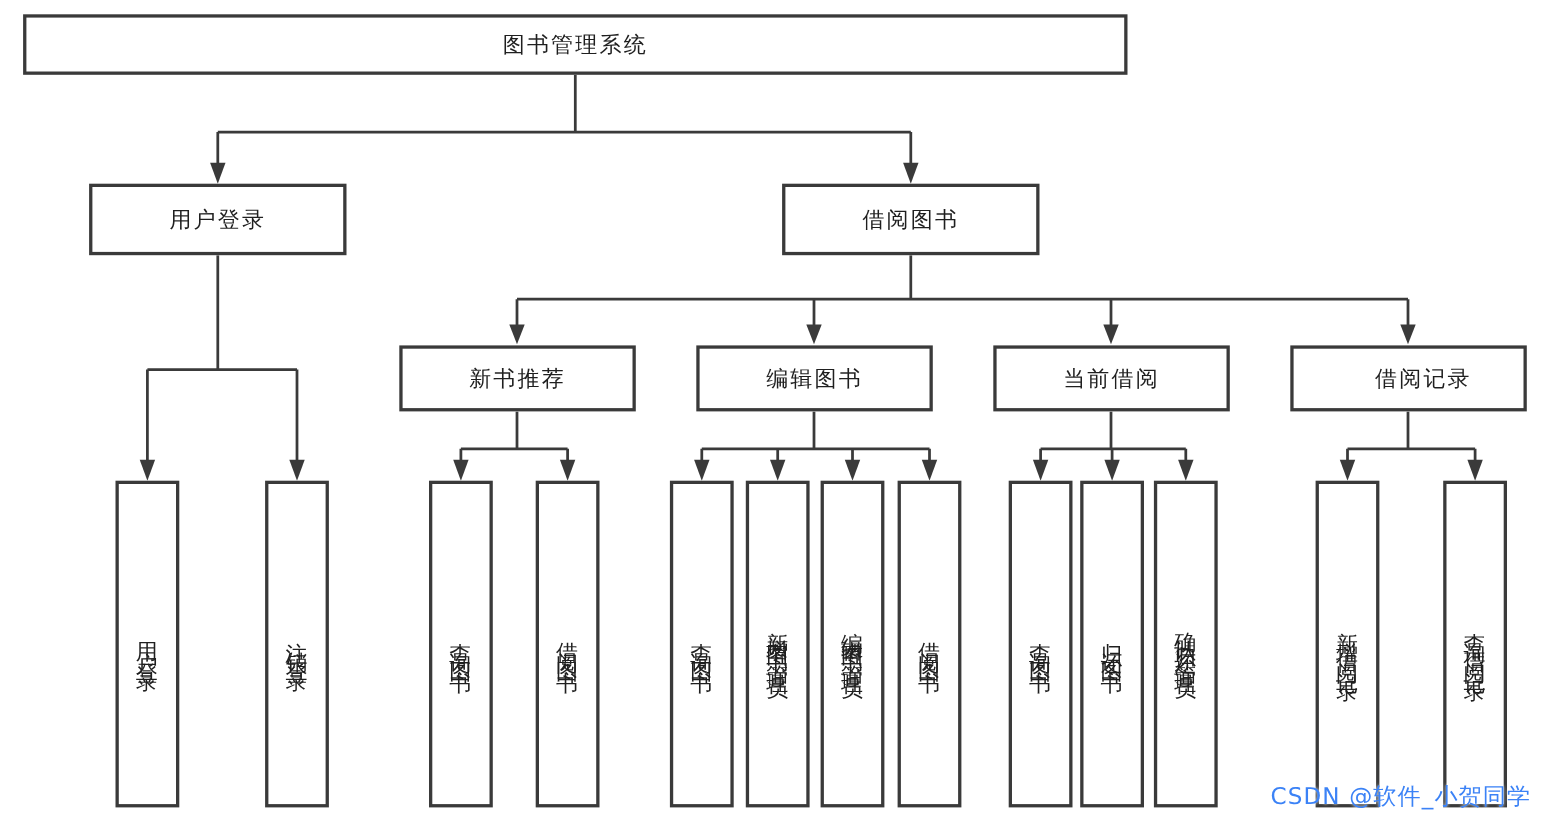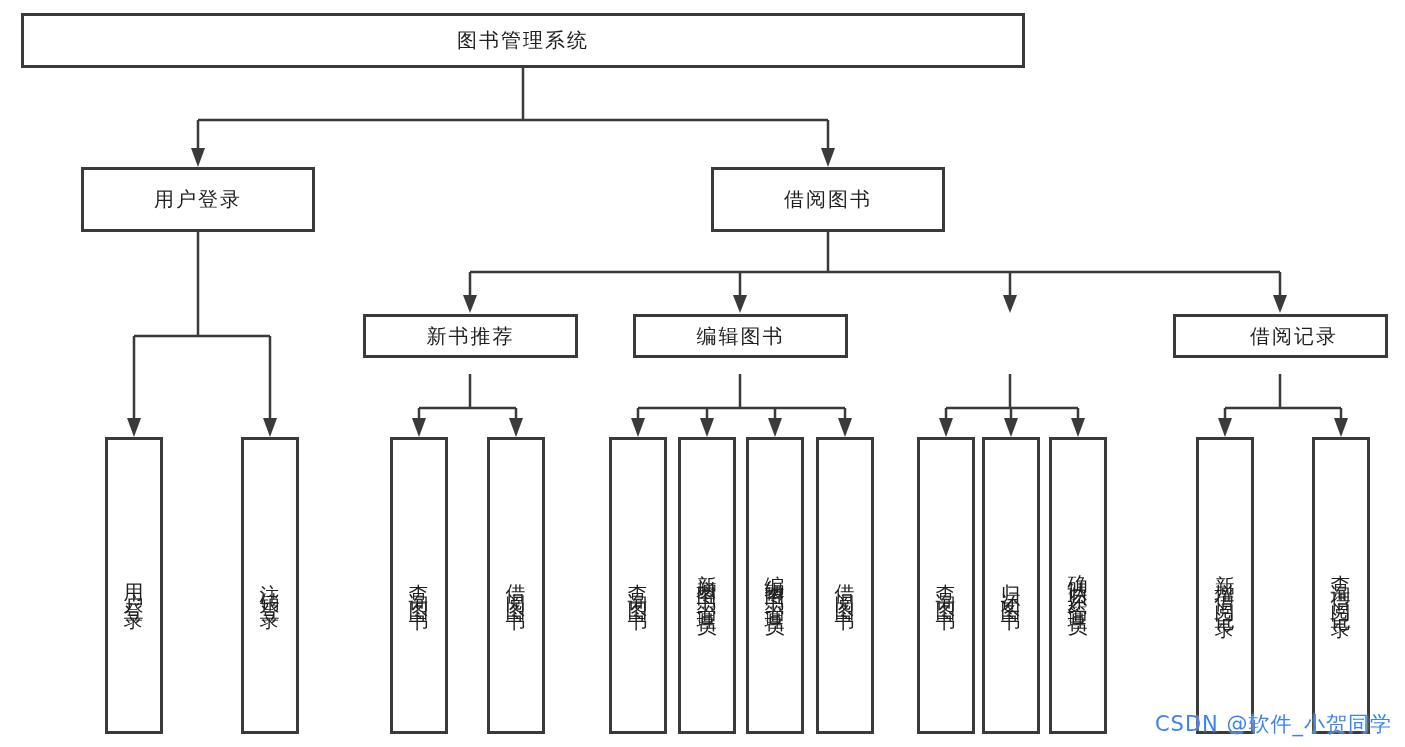--- a/index.html
+++ b/index.html
@@ -6,21 +6,21 @@
   body{font-family:"DejaVu Sans","Liberation Sans",sans-serif;}
   .canvas{position:relative;width:1405px;height:747px;background:#ffffff;overflow:hidden;}
   svg.wires{position:absolute;left:0;top:0;width:1405px;height:747px;}
   .box{
     position:absolute;box-sizing:border-box;background:#ffffff;
     border:3px solid #3a3a3a;display:flex;align-items:center;justify-content:center;
     color:#1f1f1f;font-size:20px;letter-spacing:2px;white-space:nowrap;
   }
   .root{left:21px;top:13px;width:1004px;height:55px;}
   .lvl2{width:234px;height:65px;top:167px;}
-  .lvl3{width:215px;height:44px;top:314px;text-align:right;}
+  .lvl3{width:215px;height:60px;top:314px;text-align:right;}
   .leaf{width:58px;height:297px;top:437px;letter-spacing:0;}
   .leaf .vtxt{
     writing-mode:vertical-rl;text-orientation:mixed;
     letter-spacing:9px;font-size:20px;line-height:1;color:#1f1f1f;
   }
   .leaf.long .vtxt{letter-spacing:6px;}
   .watermark{
     position:absolute;top:710px;right:13px;z-index:6;
     font-size:21px;color:#3b82f6;letter-spacing:1px;
     text-shadow:0 0 3px #ffffff;
@@ -77,20 +77,23 @@
   <div class="box lvl2" style="left:711px;">
     <span>借阅图书</span>
   </div>
 
   <div class="box lvl3" style="left:363px;">
     <span>新书推荐</span>
   </div>
   <div class="box lvl3" style="left:633px;">
     <span>编辑图书</span>
   </div>
+  <div class="box lvl3" style="left:903px;">
+    <span>当前借阅</span>
+  </div>
   <div class="box lvl3" style="left:1173px;padding-left:27px;">
     <span>借阅记录</span>
   </div>
 
   <div class="box leaf" style="left:105px;">
     <span class="vtxt">用户登录</span>
   </div>
   <div class="box leaf" style="left:241px;">
     <span class="vtxt">注销登录</span>
   </div>

